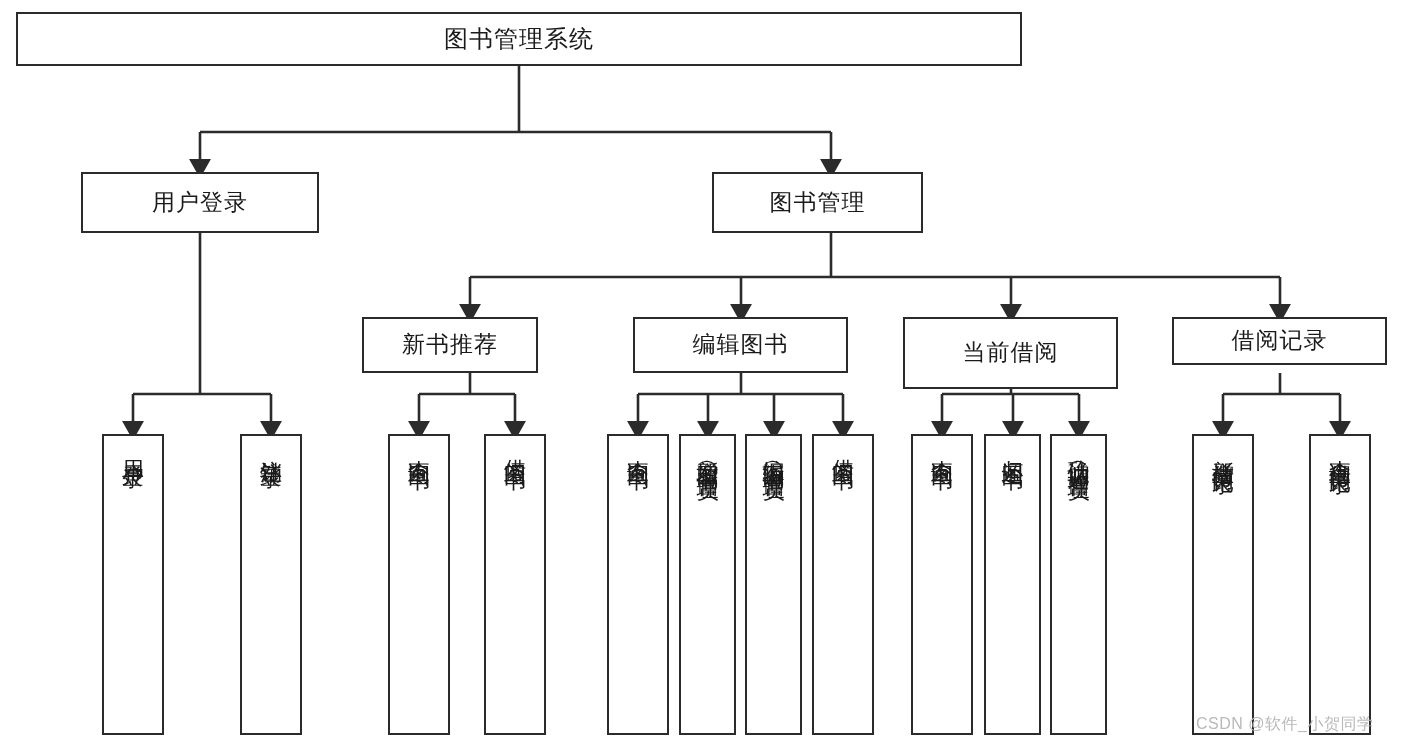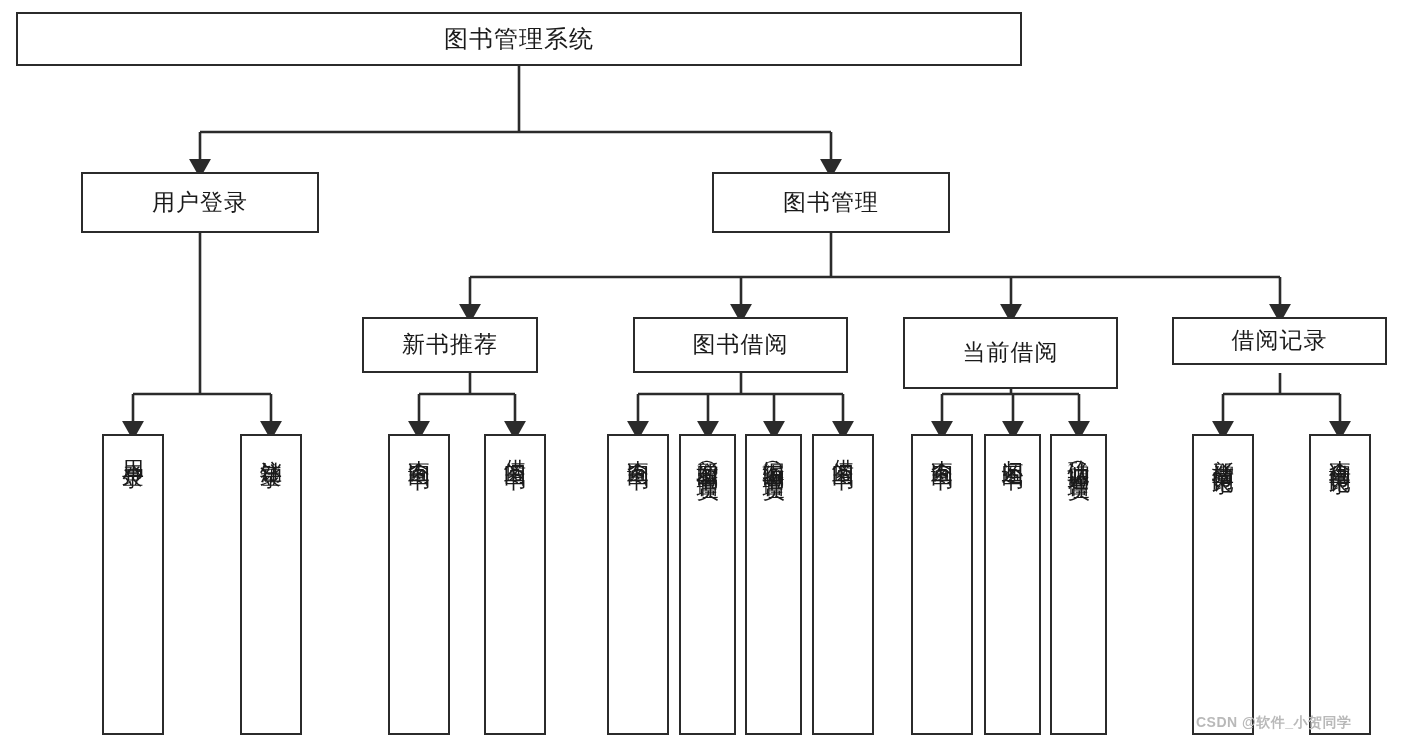--- a/index.html
+++ b/index.html
@@ -58,25 +58,24 @@
     writing-mode: vertical-rl;
     text-orientation: upright;
     font-size: 22px;
     letter-spacing: 3px;
     line-height: 1;
   }
   #watermark {
     position: absolute;
     left: 1196px;
     top: 714px;
-    font-size: 14px;
+    font-size: 16px;
     color: #b9b9b9;
     white-space: nowrap;
     letter-spacing: 0.5px;
-    font-weight: bold;
   }
 </style>
 </head>
 <body>
 
 <div id="canvas">
   <svg id="edges" viewBox="0 0 1405 747" width="1405" height="747" xmlns="http://www.w3.org/2000/svg">
     <defs>
       <marker id="arrow" markerWidth="9" markerHeight="9" refX="1.5" refY="4.2" orient="auto" markerUnits="strokeWidth">
         <path d="M0,0 L0,8.4 L7.5,4.2 z" fill="#2b2b2b"></path>
@@ -119,28 +118,28 @@
       </g>
   </svg>
 
   <div id="nodes">
       <div class="node h root" style="left: 16px; top: 12px; width: 1006px; height: 54px;">
         <span class="node-label">图书管理系统</span>
       </div>
       <div class="node h" style="left: 81px; top: 172px; width: 238px; height: 61px;">
         <span class="node-label">用户登录</span>
       </div>
-      <div class="node h" style="left: 712px; top: 172px; width: 238px; height: 61px;">
+      <div class="node h" style="left: 712px; top: 172px; width: 211px; height: 61px;">
         <span class="node-label">图书管理</span>
       </div>
       <div class="node h" style="left: 362px; top: 317px; width: 176px; height: 56px;">
         <span class="node-label">新书推荐</span>
       </div>
       <div class="node h" style="left: 633px; top: 317px; width: 215px; height: 56px;">
-        <span class="node-label">图书借阅</span>
+        <span class="node-label">编辑图书</span>
       </div>
       <div class="node h" style="left: 903px; top: 317px; width: 215px; height: 72px;">
         <span class="node-label">当前借阅</span>
       </div>
       <div class="node h" style="left: 1172px; top: 317px; width: 215px; height: 48px;">
         <span class="node-label">借阅记录</span>
       </div>
       <div class="node v" style="left: 102px; top: 434px; width: 62px; height: 301px;">
         <span class="node-label">用户登录</span>
       </div>

